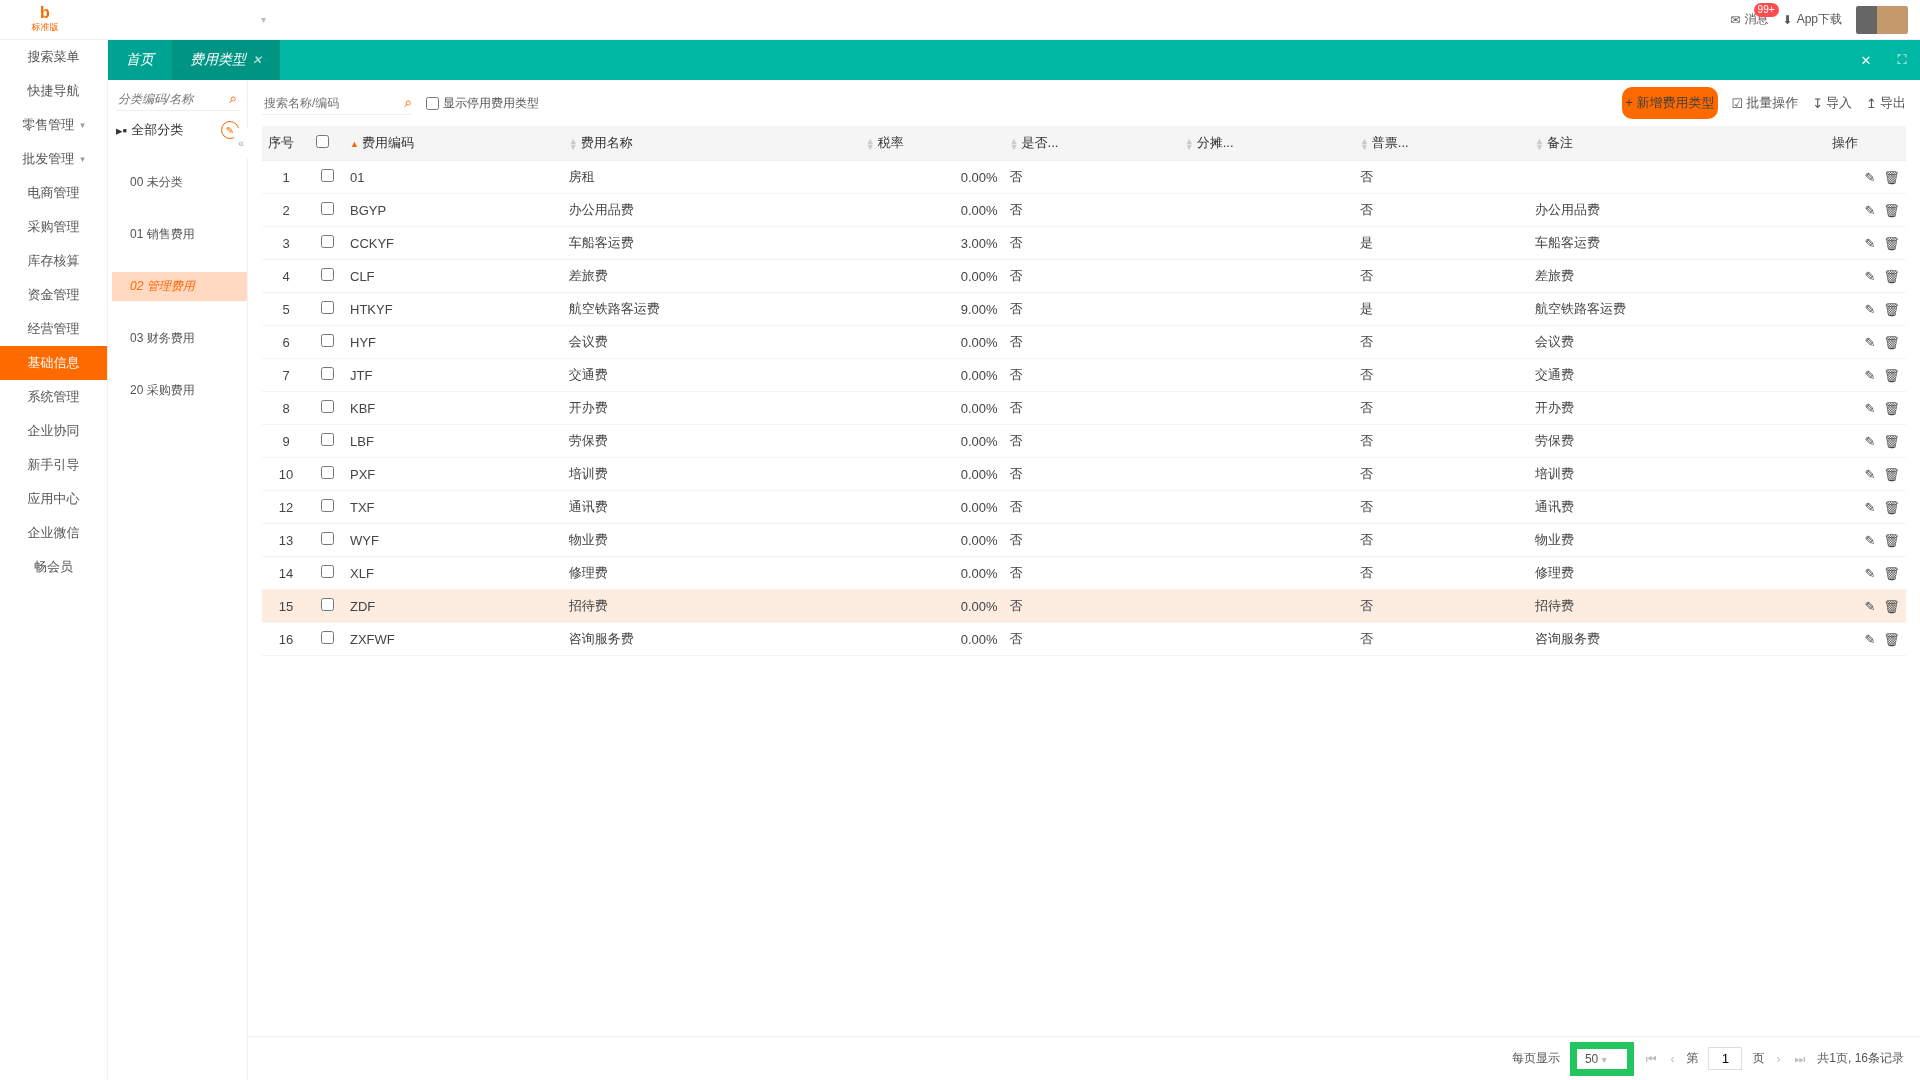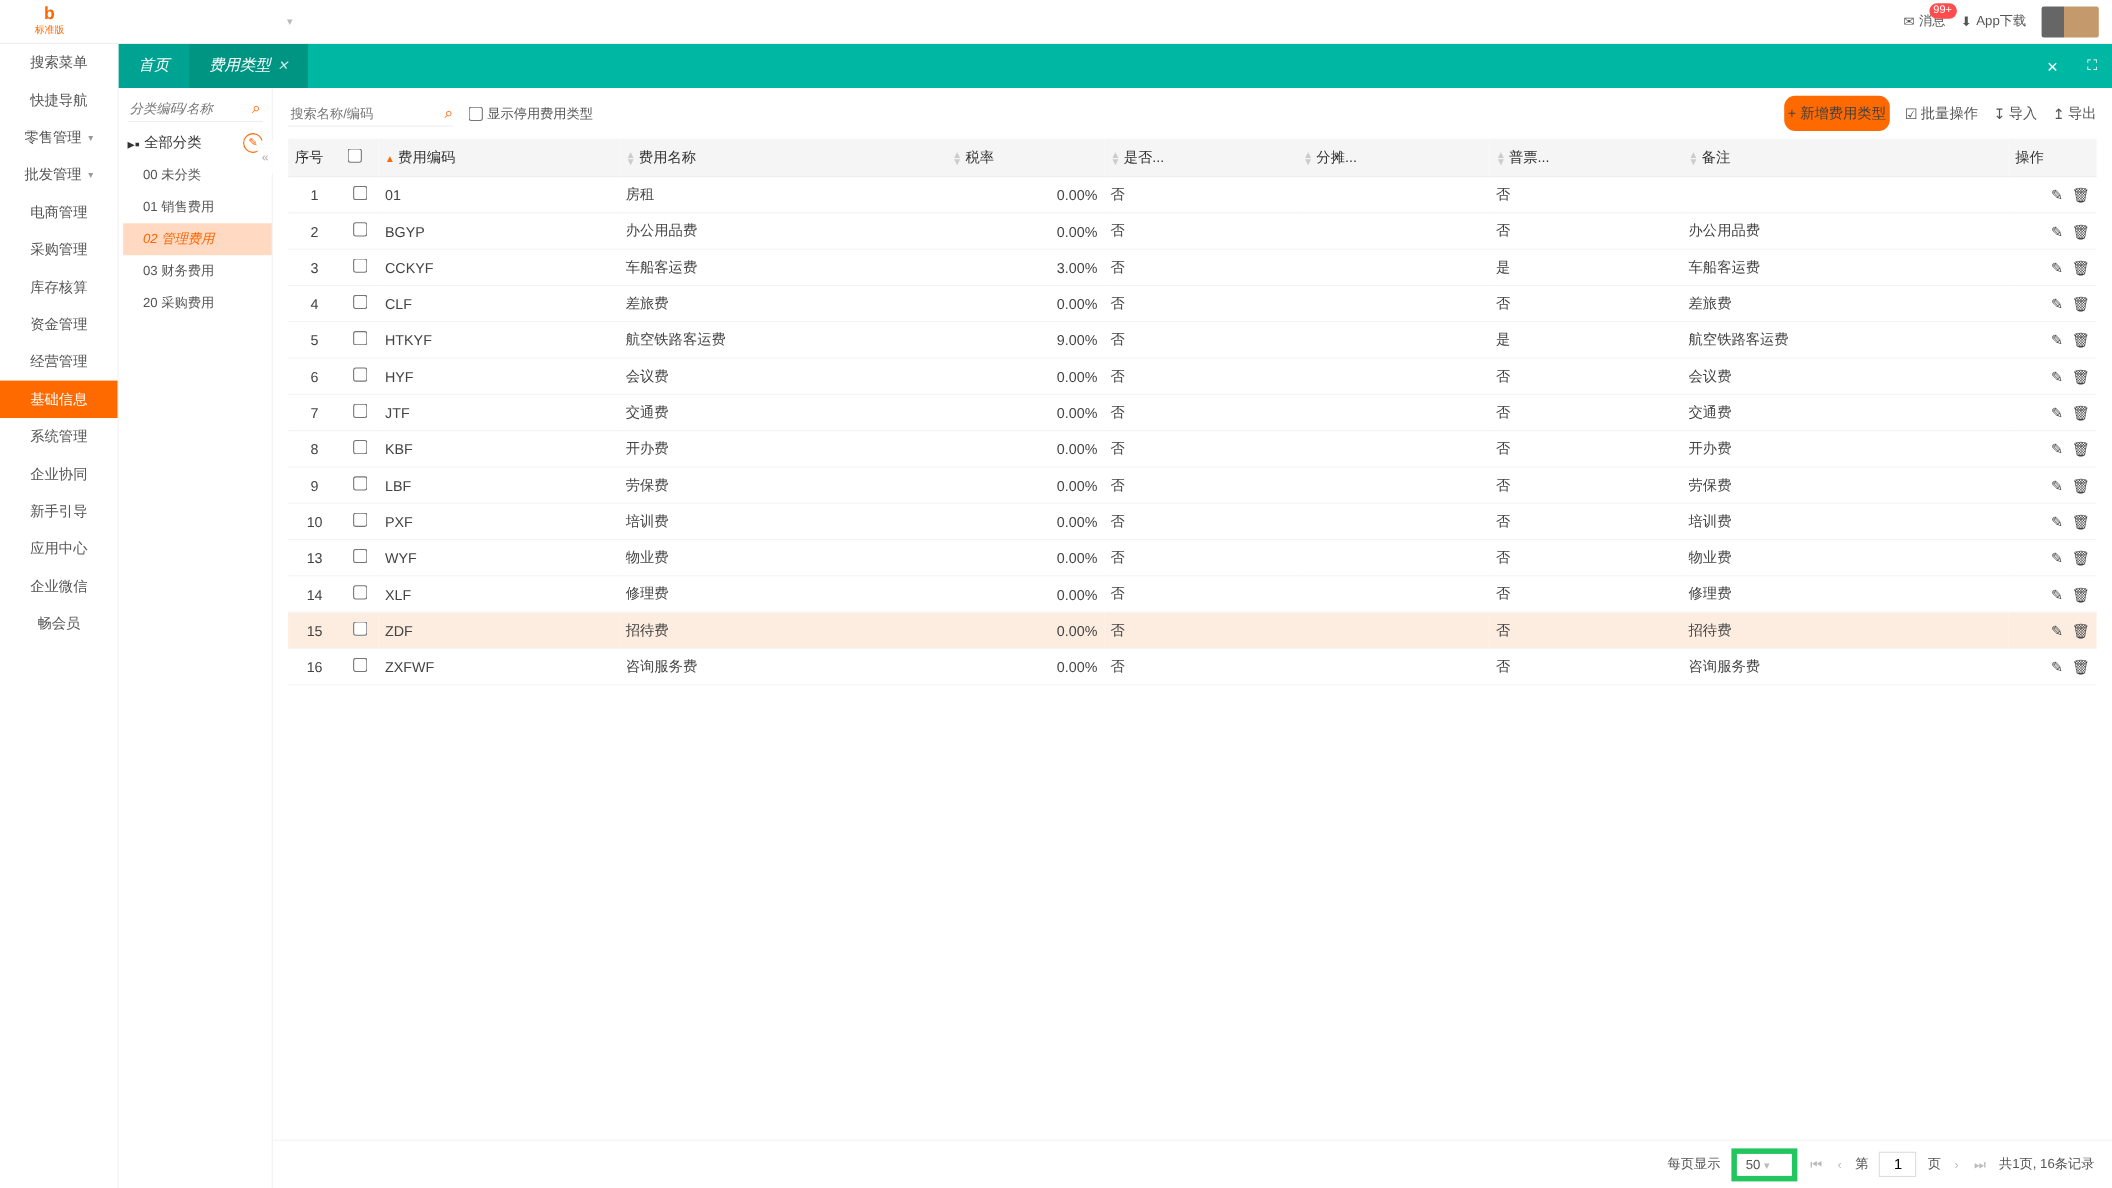--- a/index.html
+++ b/index.html
@@ -36,21 +36,21 @@
 .content { flex: 1; display: flex; min-height: 0; }
 
 .cat-panel { width: 140px; border-right: 1px solid #f1f1f1; display: flex; flex-direction: column; position: relative; }
 .cat-search { padding: 8px 8px 4px; position: relative; }
 .cat-search input { width: 100%; border: none; border-bottom: 1px solid #eee; padding: 4px 20px 4px 2px; font-size: 12px; color: #999; outline: none; font-style: italic; }
 .cat-search .srch-icon { position: absolute; right: 10px; top: 10px; color: #f60; font-size: 14px; }
 .cat-header { padding: 6px 8px; display: flex; align-items: center; gap: 4px; font-size: 13px; color: #333; }
 .cat-header .edit-icn { margin-left: auto; width: 18px; height: 18px; border: 1px solid #f60; border-radius: 50%; color: #f60; display:flex; align-items:center; justify-content:center; font-size:10px; cursor:pointer; }
 .collapse-toggle { position: absolute; right: -1px; top: 48px; width: 14px; height: 30px; display: flex; align-items: center; justify-content: center; color: #aaa; cursor: pointer; font-size: 11px; background: #fff; }
 .cat-list { padding-left: 4px; }
-.cat-node { padding: 6px 8px 6px 18px; font-size: 12px; color: #555; cursor: pointer; }
+.cat-node { padding: 6px 8px 6px 18px; font-size: 12px; color: #555; cursor: pointer; margin-top: 23px; }
 .cat-node.active { background: #ffd9c2; color: #f60; font-style: italic; }
 
 .table-area { flex: 1; display: flex; flex-direction: column; min-width: 0; }
 .toolbar { height: 46px; display: flex; align-items: center; padding: 0 14px; gap: 14px; }
 .tb-search { position: relative; }
 .tb-search input { width: 150px; border: none; border-bottom: 1px solid #eee; padding: 4px 20px 4px 2px; font-size: 12px; outline: none; }
 .tb-search .srch-icon { position: absolute; right: 0; top: 2px; color: #f60; font-size: 14px; }
 .chk-label { display: flex; align-items: center; gap: 4px; font-size: 12px; color: #555; }
 .chk-label input { width: 13px; height: 13px; }
 .tb-spacer { flex: 1; }
@@ -67,21 +67,21 @@
 .col-op  { width: 80px; text-align: center; }
 .grid td { padding: 7px 6px; border-bottom: 1px solid #f3f3f3; color: #444; }
 .grid tbody tr.hover-row { background: #fdece0; }
 .td-seq { text-align: center; color: #666; }
 .td-chk { text-align: center; }
 .td-op { text-align: right; white-space: nowrap; color: #888; }
 .row-icn { cursor: pointer; margin-left: 8px; font-size: 13px; }
 .td-rate, .th-rate { text-align: right; padding-right: 14px; }
 
 .pager { height: 44px; display: flex; align-items: center; justify-content: flex-end; gap: 10px; padding: 0 16px; font-size: 12px; color: #555; border-top: 1px solid #f3f3f3; }
-.pg-select { border: 5px solid #22c55e; padding: 3px 20px 3px 8px; background: #fff; position: relative; cursor: pointer; }
+.pg-select { border: 7px solid #22c55e; padding: 3px 20px 3px 8px; background: #fff; position: relative; cursor: pointer; }
 .pg-btn { color: #bbb; cursor: pointer; padding: 0 2px; }
 .pg-input { width: 34px; border: 1px solid #ddd; text-align: center; padding: 3px 2px; }
 
 .icn { display: inline-block; }
 </style>
 </head>
 <body>
 
 <div class="topbar">
   <div class="logo-box">
@@ -360,20 +360,32 @@
                   <td>PXF</td>
                   <td>培训费</td>
                   <td class="td-rate">0.00%</td>
                   <td>否</td>
                   <td></td>
                   <td>否</td>
                   <td>培训费</td>
                   <td class="td-op"><span class="row-icn">✎</span><span class="row-icn">🗑</span></td>
                 </tr>
                 <tr>
+                  <td class="td-seq">12</td>
+                  <td class="td-chk"><input type="checkbox" style=""></td>
+                  <td>TXF</td>
+                  <td>通讯费</td>
+                  <td class="td-rate">0.00%</td>
+                  <td>否</td>
+                  <td></td>
+                  <td>否</td>
+                  <td>通讯费</td>
+                  <td class="td-op"><span class="row-icn">✎</span><span class="row-icn">🗑</span></td>
+                </tr>
+                <tr>
                   <td class="td-seq">13</td>
                   <td class="td-chk"><input type="checkbox" style=""></td>
                   <td>WYF</td>
                   <td>物业费</td>
                   <td class="td-rate">0.00%</td>
                   <td>否</td>
                   <td></td>
                   <td>否</td>
                   <td>物业费</td>
                   <td class="td-op"><span class="row-icn">✎</span><span class="row-icn">🗑</span></td>

